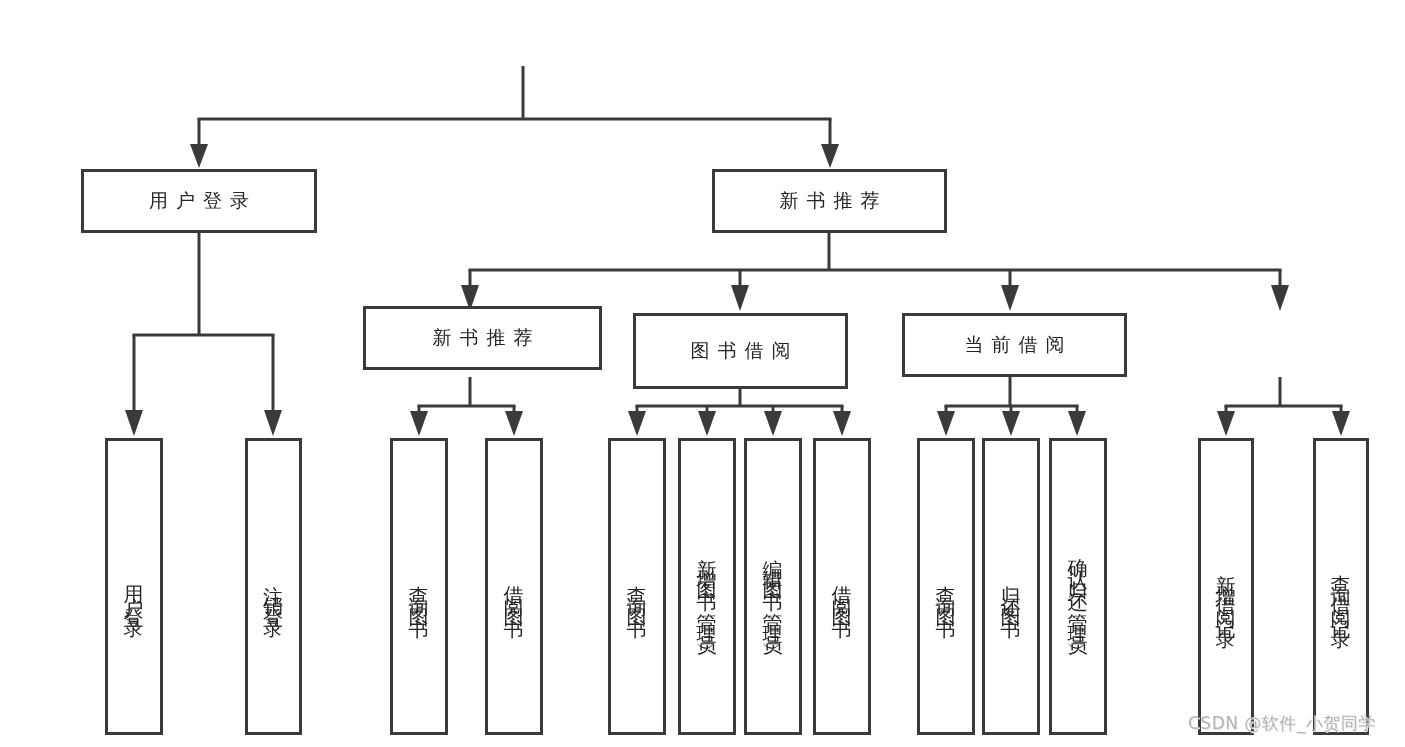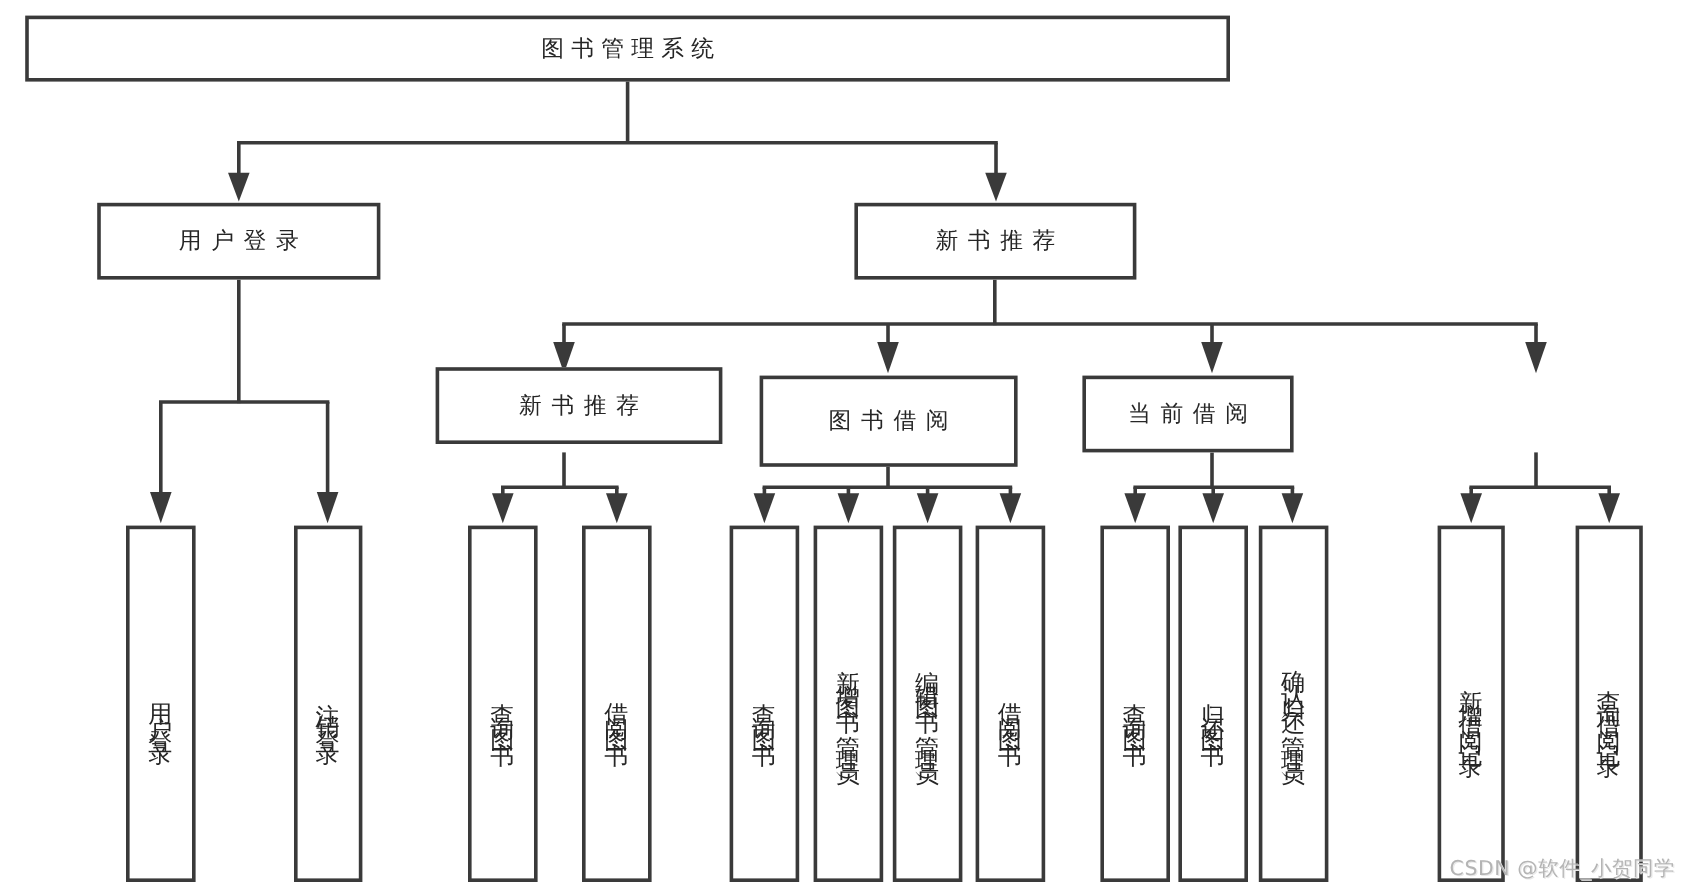--- a/index.html
+++ b/index.html
@@ -19,21 +19,21 @@
     writing-mode:vertical-rl; text-orientation:mixed;
     font-size:20px; letter-spacing:11px; margin-bottom:-11px;
     line-height:1;
   }
   svg.connectors { position:absolute; left:0; top:0; pointer-events:none; }
   svg.connectors line { stroke:#3a3a3a; stroke-width:3; }
   svg.connectors polygon { fill:#3a3a3a; stroke:none; }
   .watermark {
     position:absolute; left:1188px; top:712px; z-index:5;
     font-size:17px; color:#b4b4b4; text-shadow:1px 1px 0 #e9e9e9;
-    letter-spacing:0.5px; white-space:nowrap;margin-left:20px;
+    letter-spacing:0.5px; white-space:nowrap;
   }
 </style>
 </head>
 <body>
 
 <div class="canvas">
 
   <svg class="connectors" width="1405" height="747" viewBox="0 0 1405 747">
     <g>
       <line x1="523" y1="66" x2="523" y2="120"></line>
@@ -96,38 +96,35 @@
     <g>
       <line x1="1280" y1="377" x2="1280" y2="407"></line>
       <line x1="1224.5" y1="406" x2="1342.5" y2="406"></line>
       <line x1="1226" y1="406" x2="1226" y2="412"></line>
       <line x1="1341" y1="406" x2="1341" y2="412"></line>
       <polygon points="1217,411 1235,411 1226,436"></polygon>
       <polygon points="1332,411 1350,411 1341,436"></polygon>
     </g>
   </svg>
 
-  <div class="node" style="left:21px;top:13px;width:1004px;height:55px">
-    <span class="tlabel">图书管理系统</span>
-  </div>
 
   <div class="node" style="left:81px;top:169px;width:236px;height:64px">
     <span class="hlabel">用户登录</span>
   </div>
   <div class="node" style="left:712px;top:169px;width:235px;height:64px">
     <span class="hlabel">新书推荐</span>
   </div>
 
   <div class="node" style="left:363px;top:306px;width:239px;height:64px">
     <span class="hlabel">新书推荐</span>
   </div>
   <div class="node" style="left:633px;top:313px;width:215px;height:76px">
     <span class="hlabel">图书借阅</span>
   </div>
-  <div class="node" style="left:902px;top:313px;width:176px;height:64px">
+  <div class="node" style="left:902px;top:313px;width:225px;height:64px">
     <span class="hlabel">当前借阅</span>
   </div>
 
   <div class="node" style="left:105px;top:438px;width:58px;height:297px">
     <span class="vlabel">用户登录</span>
   </div>
   <div class="node" style="left:245px;top:438px;width:57px;height:297px">
     <span class="vlabel">注销登录</span>
   </div>
 

